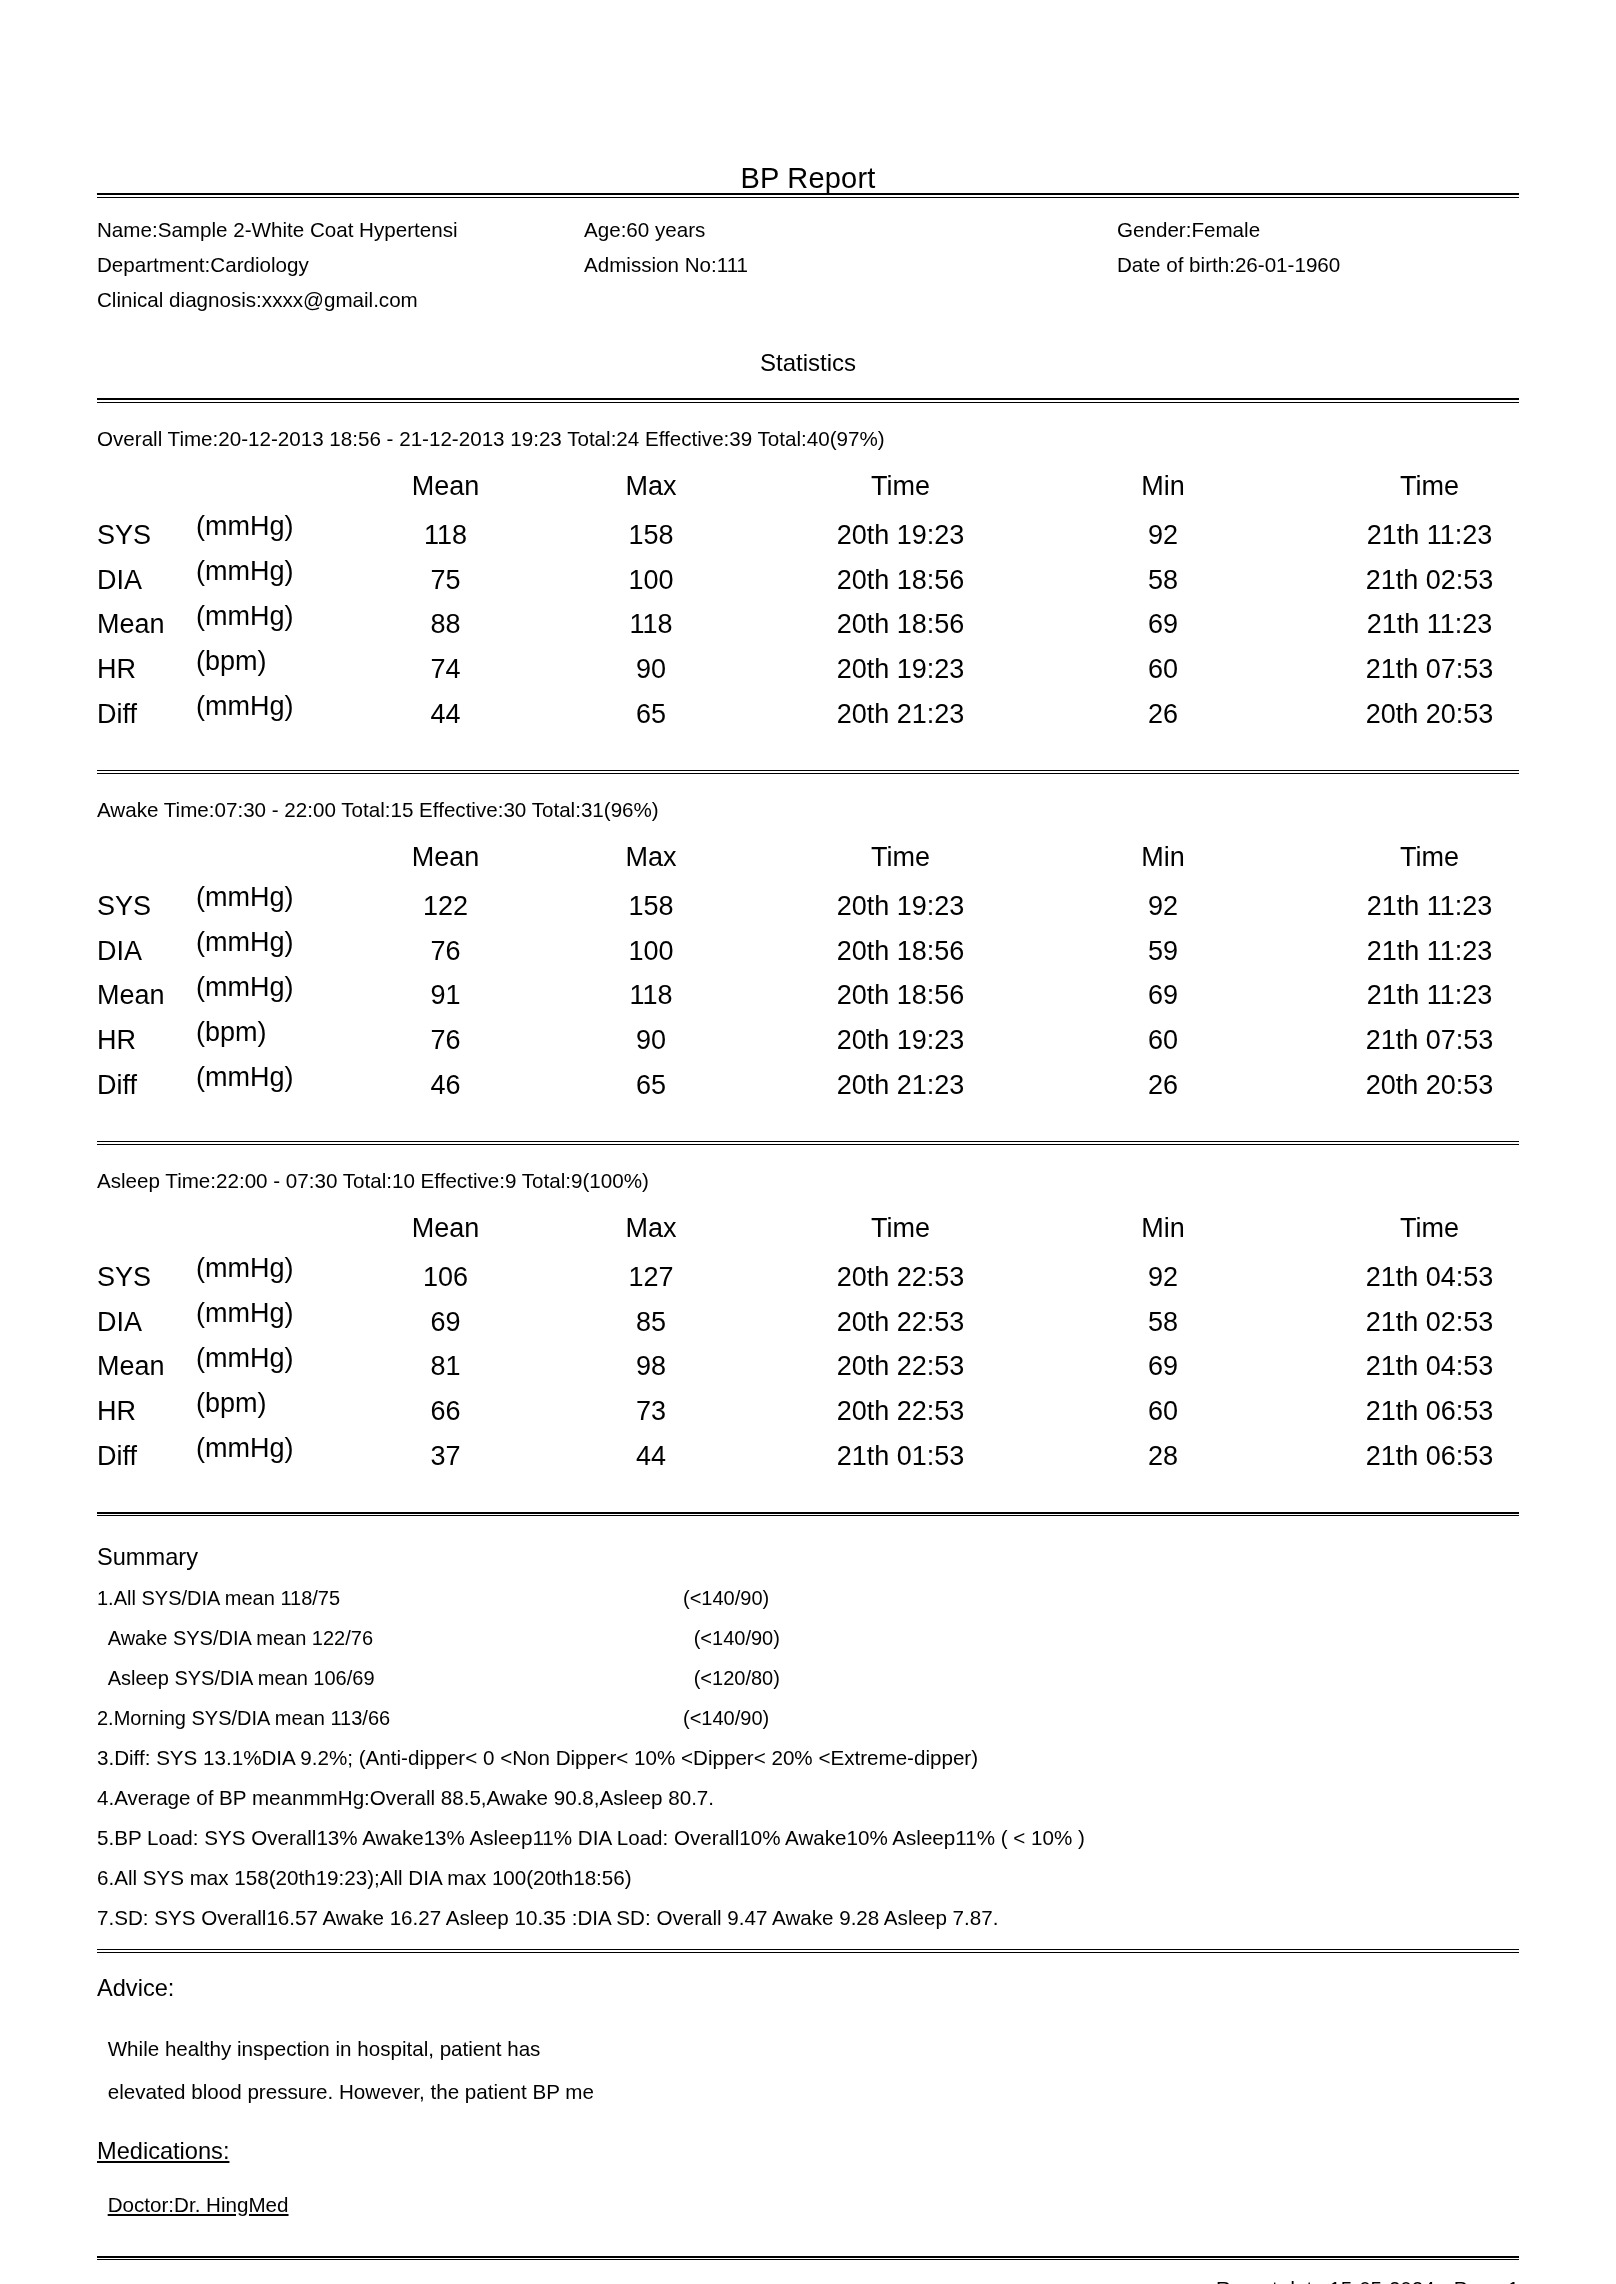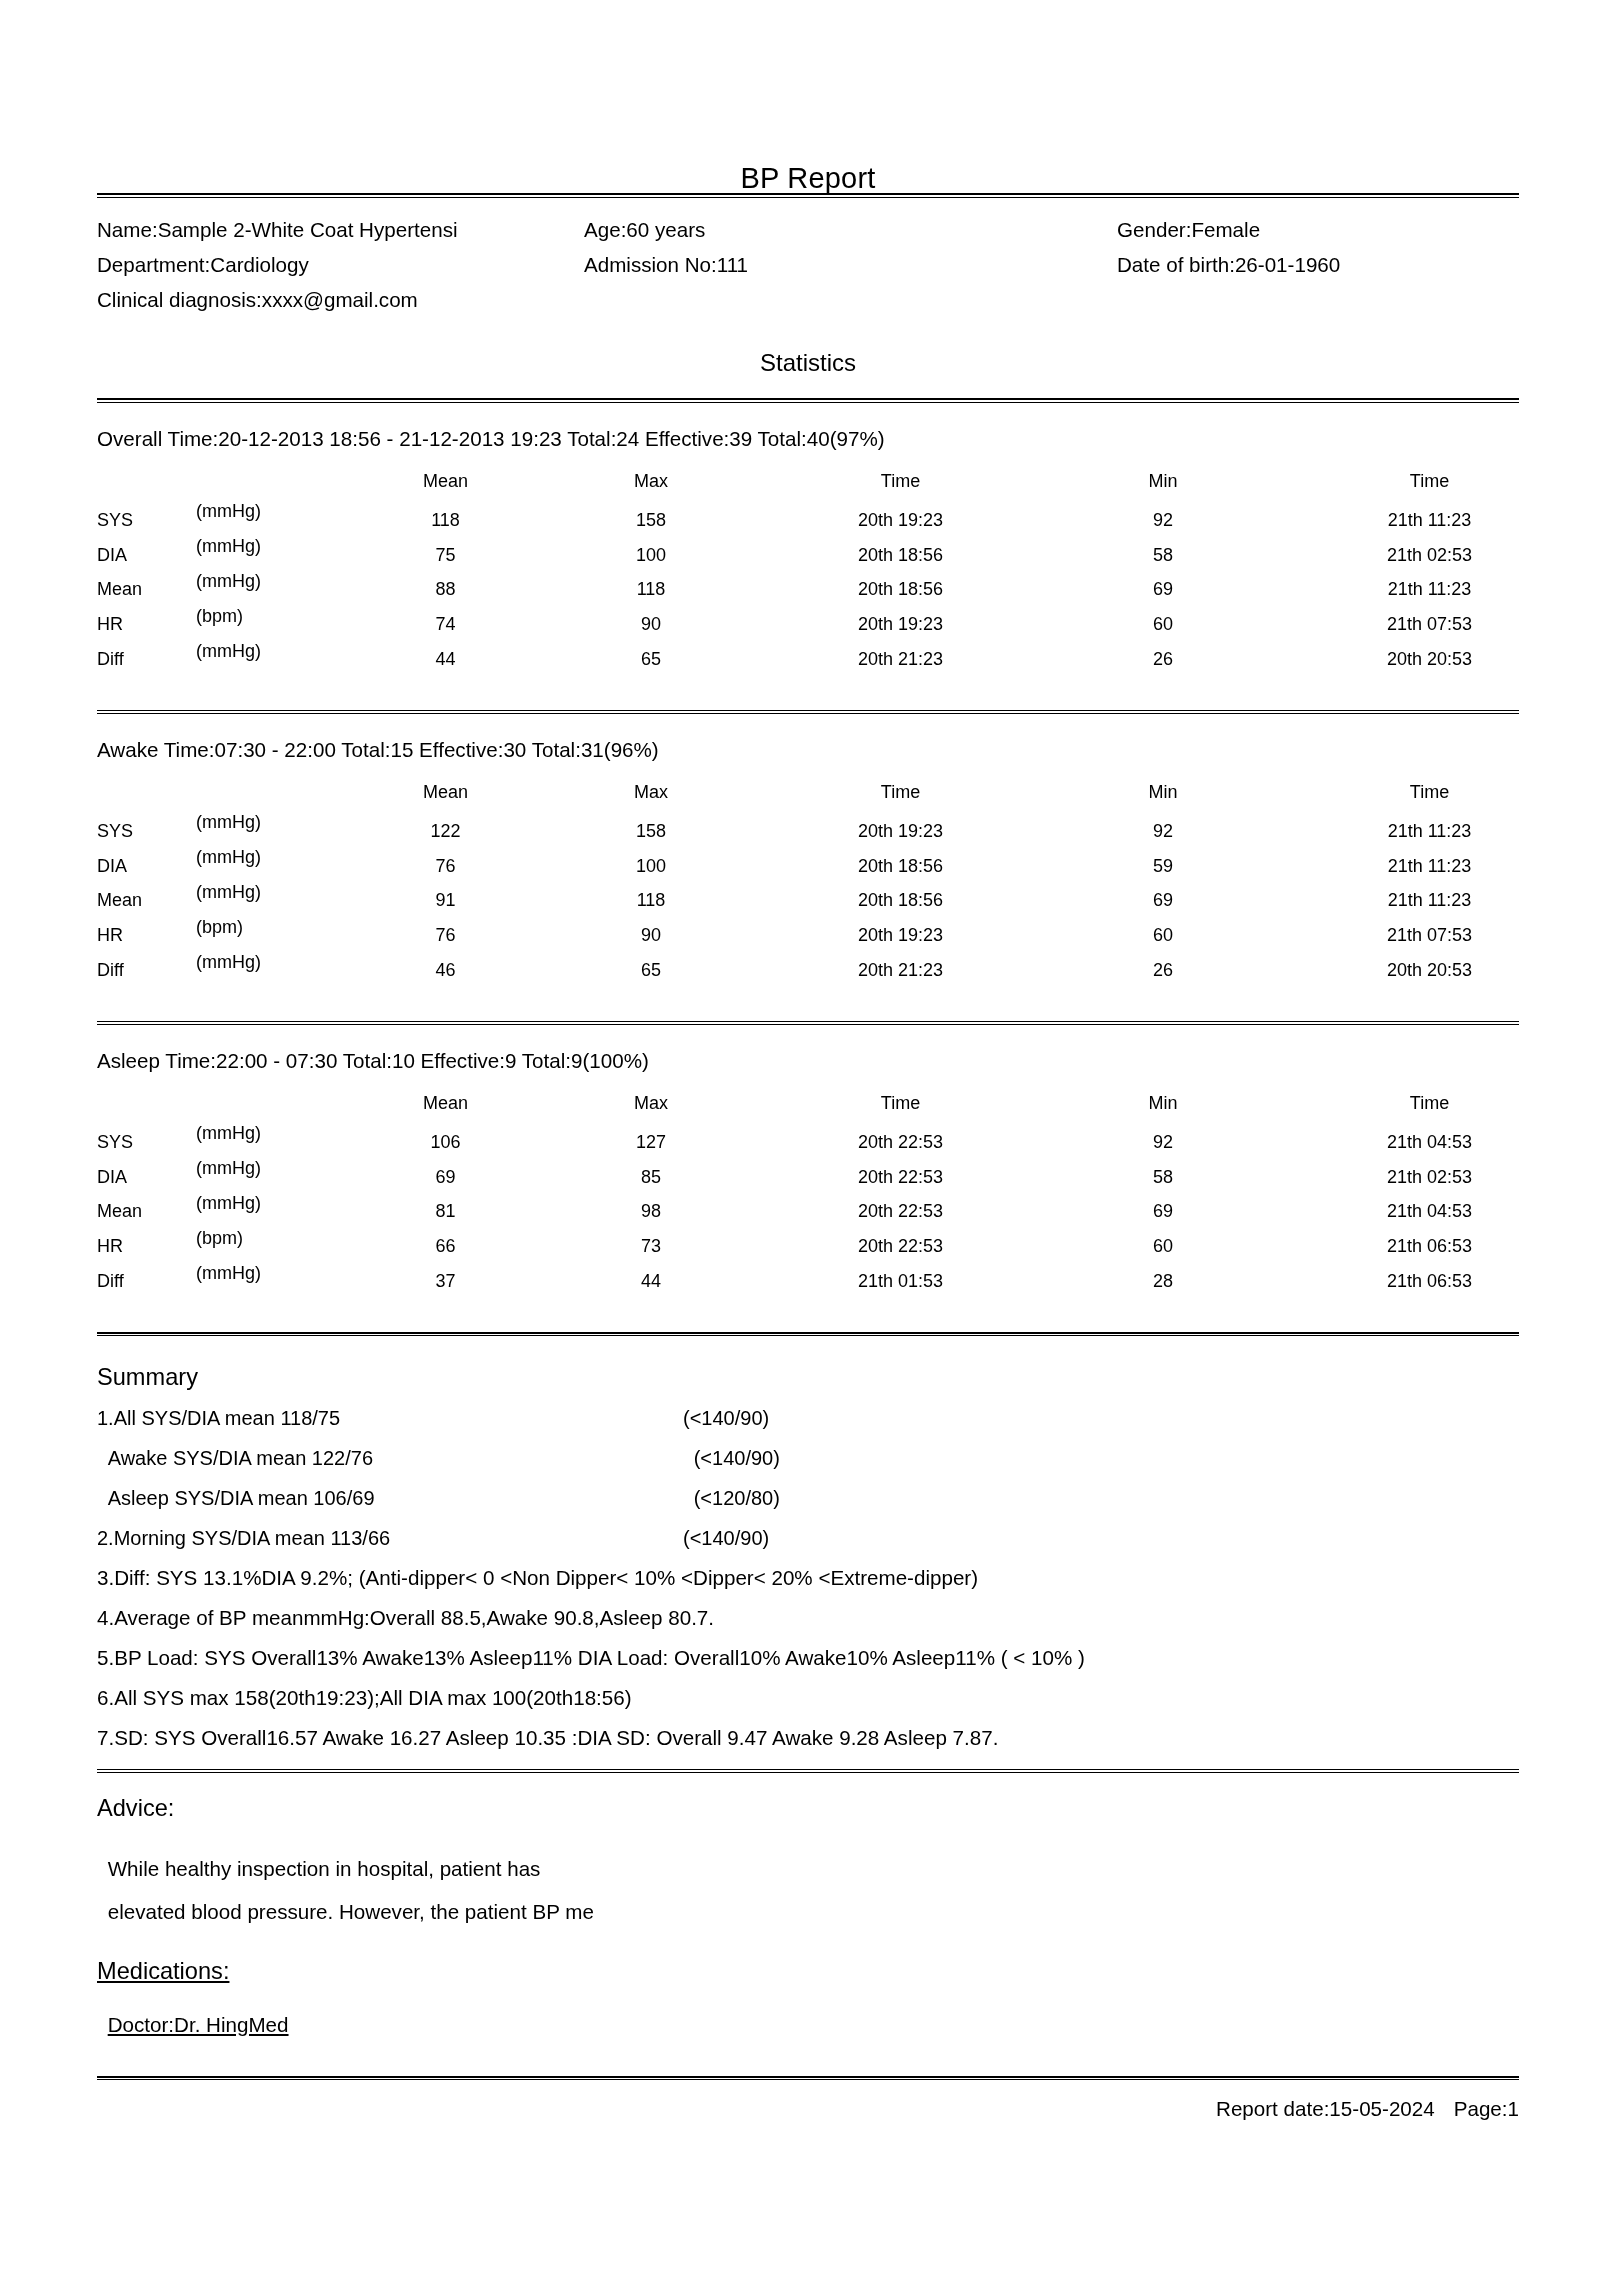--- a/index.html
+++ b/index.html
@@ -72,21 +72,21 @@
     text-align: left;
     font-size: 20.6px;
     padding-top: 20px;
     padding-bottom: 20px;
     white-space: nowrap;
   }
 
   table.stat {
     width: 100%;
     border-collapse: collapse;
-    font-size: 18px;
+    font-size: 27px;
     table-layout: fixed;
   }
   table.stat th {
     font-weight: normal;
     padding: 0 0 10.7px 0;
   }
   table.stat td {
     padding: 6.9px 0 6.9px 0;
     vertical-align: baseline;
   }

